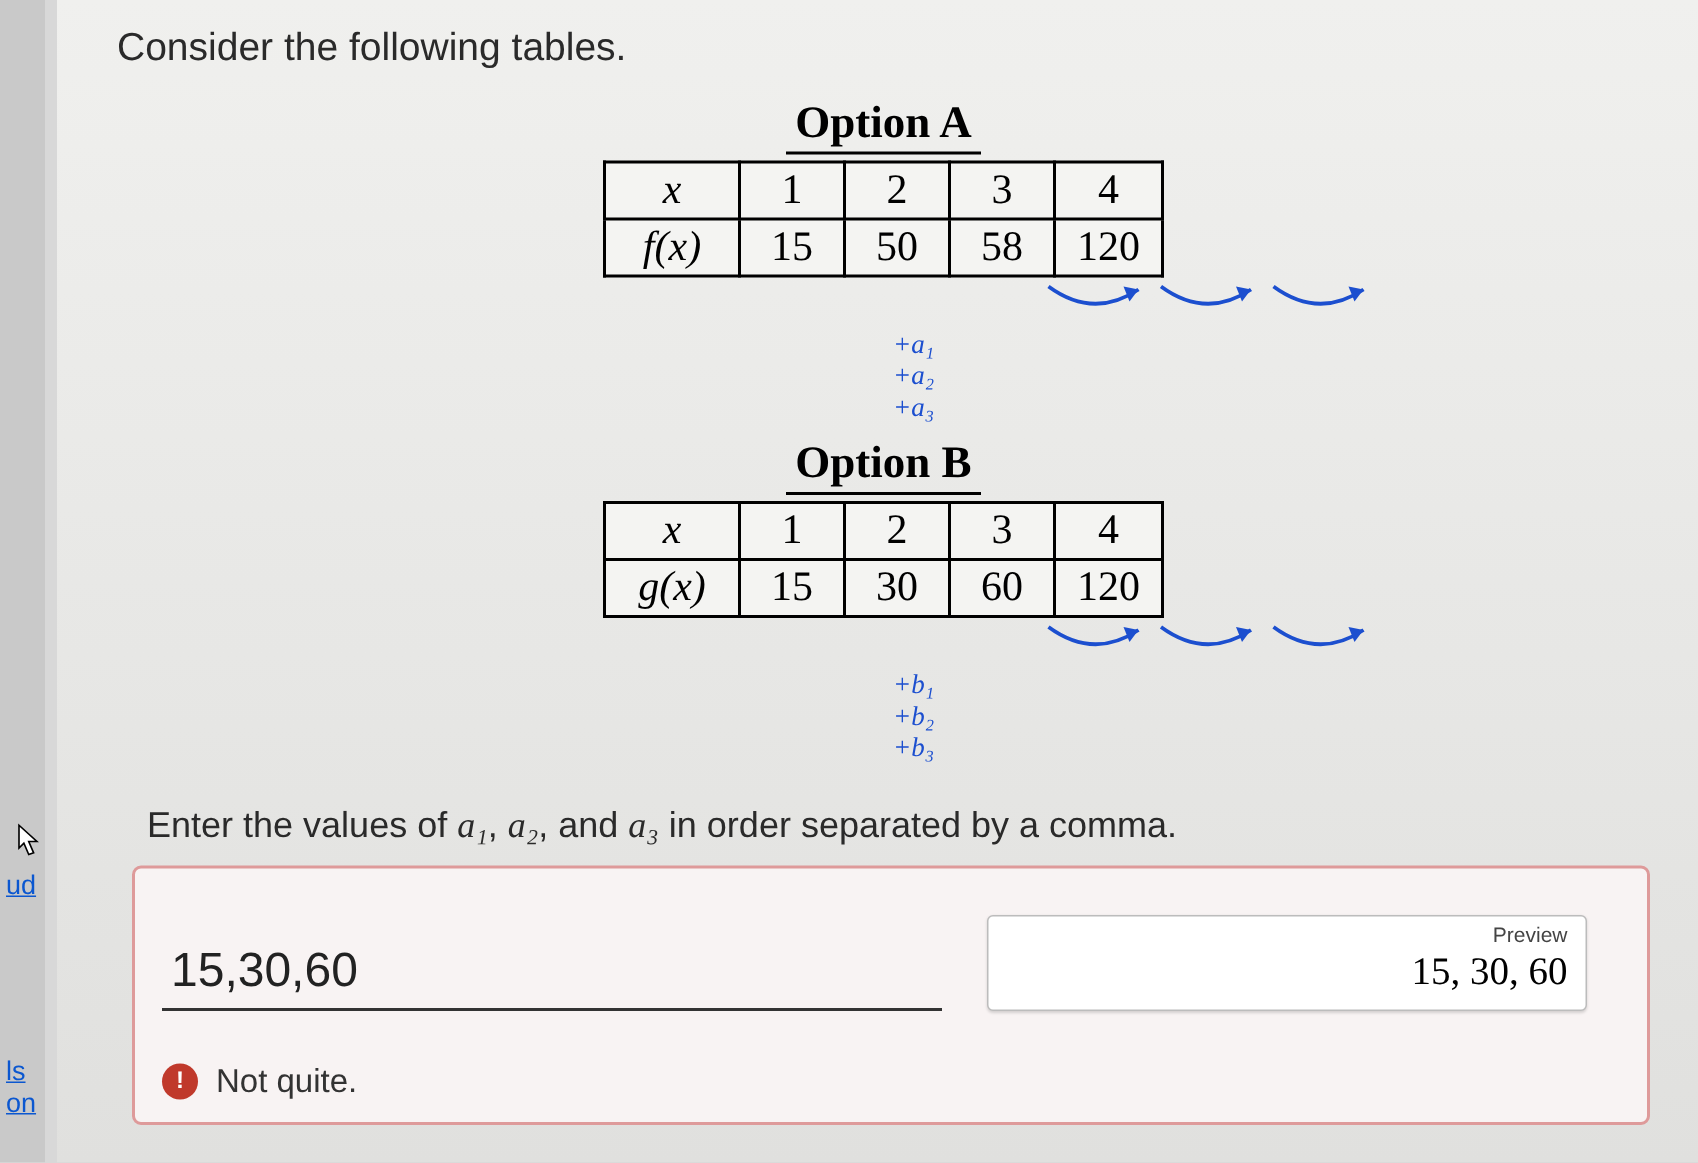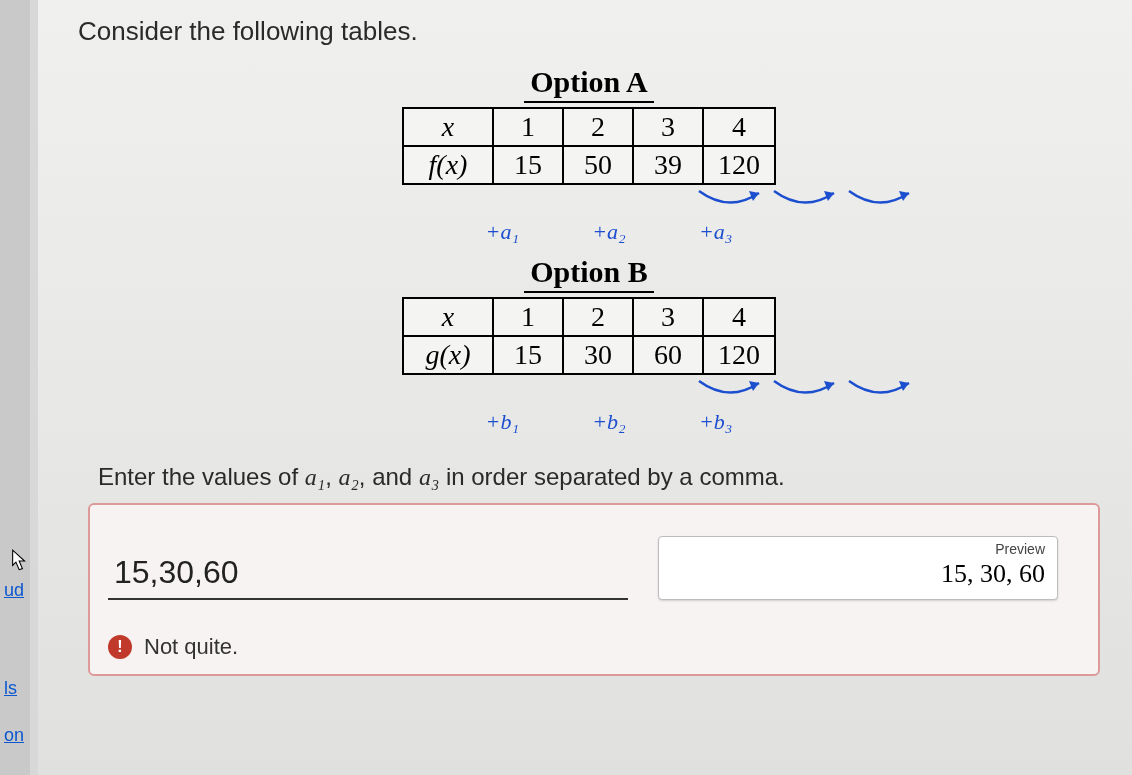--- a/index.html
+++ b/index.html
@@ -55,27 +55,28 @@
   table.data td.fn { font-style: italic; }
   .arrows {
     position: relative;
     width: 360px;
     height: 30px;
     margin: 2px auto 0 auto;
   }
   .arrows svg { position: absolute; top: 0; }
   .diffs {
     font-family: "Times New Roman", serif;
-    font-size: 22px;
+    font-size: 18px;
     color: #1c4fcf;
     margin: 2px auto 10px auto;
     width: 360px;
     display: flex;
     justify-content: space-around;
     padding-left: 40px;
+    flex-direction: column;
   }
   .diffs span { font-style: italic; }
   .prompt {
     font-size: 24px;
     color: #2a2a2a;
     margin: 28px 0 12px 20px;
   }
   .prompt .mi { font-family: "Times New Roman", serif; font-style: italic; }
   .answer-box {
     border: 2px solid #de9a9a;
@@ -159,21 +160,21 @@
     position: absolute;
     left: 6px; top: 548px;
     width: 22px; height: 26px;
   }
 </style>
 </head>
 <body>
 
 <div class="side-strip"></div>
 <span class="side-link" style="top:580px">ud</span>
-<span class="side-link" style="top:678px">ls</span>
+<span class="side-link" style="top:704px">ls</span>
 <span class="side-link" style="top:725px">on</span>
 
 <svg class="cursor-icon" viewBox="0 0 20 24">
   <path d="M6 2 L6 16 L9 13 L12 20 L15 19 L12 12 L17 12 Z" fill="#fff" stroke="#000" stroke-width="1"></path>
 </svg>
 
 <div class="page">
 
   <div class="intro">Consider the following tables.</div>
 
@@ -185,21 +186,21 @@
         <td class="hdr">x</td>
         <td>1</td>
         <td>2</td>
         <td>3</td>
         <td>4</td>
       </tr>
       <tr>
         <td class="fn">f(x)</td>
         <td>15</td>
         <td>50</td>
-        <td>39</td>
+        <td>58</td>
         <td>120</td>
       </tr>
     </tbody>
       </table>
     <div class="arrows">
       <svg width="360" height="30">
         <g stroke="#1c4fcf" stroke-width="2.5" fill="none">
           <path d="M110 4 Q140 26 170 6"></path>
           <polygon points="170,6 160,4 164,14" fill="#1c4fcf" stroke="none"></polygon>
           <path d="M185 4 Q215 26 245 6"></path>

